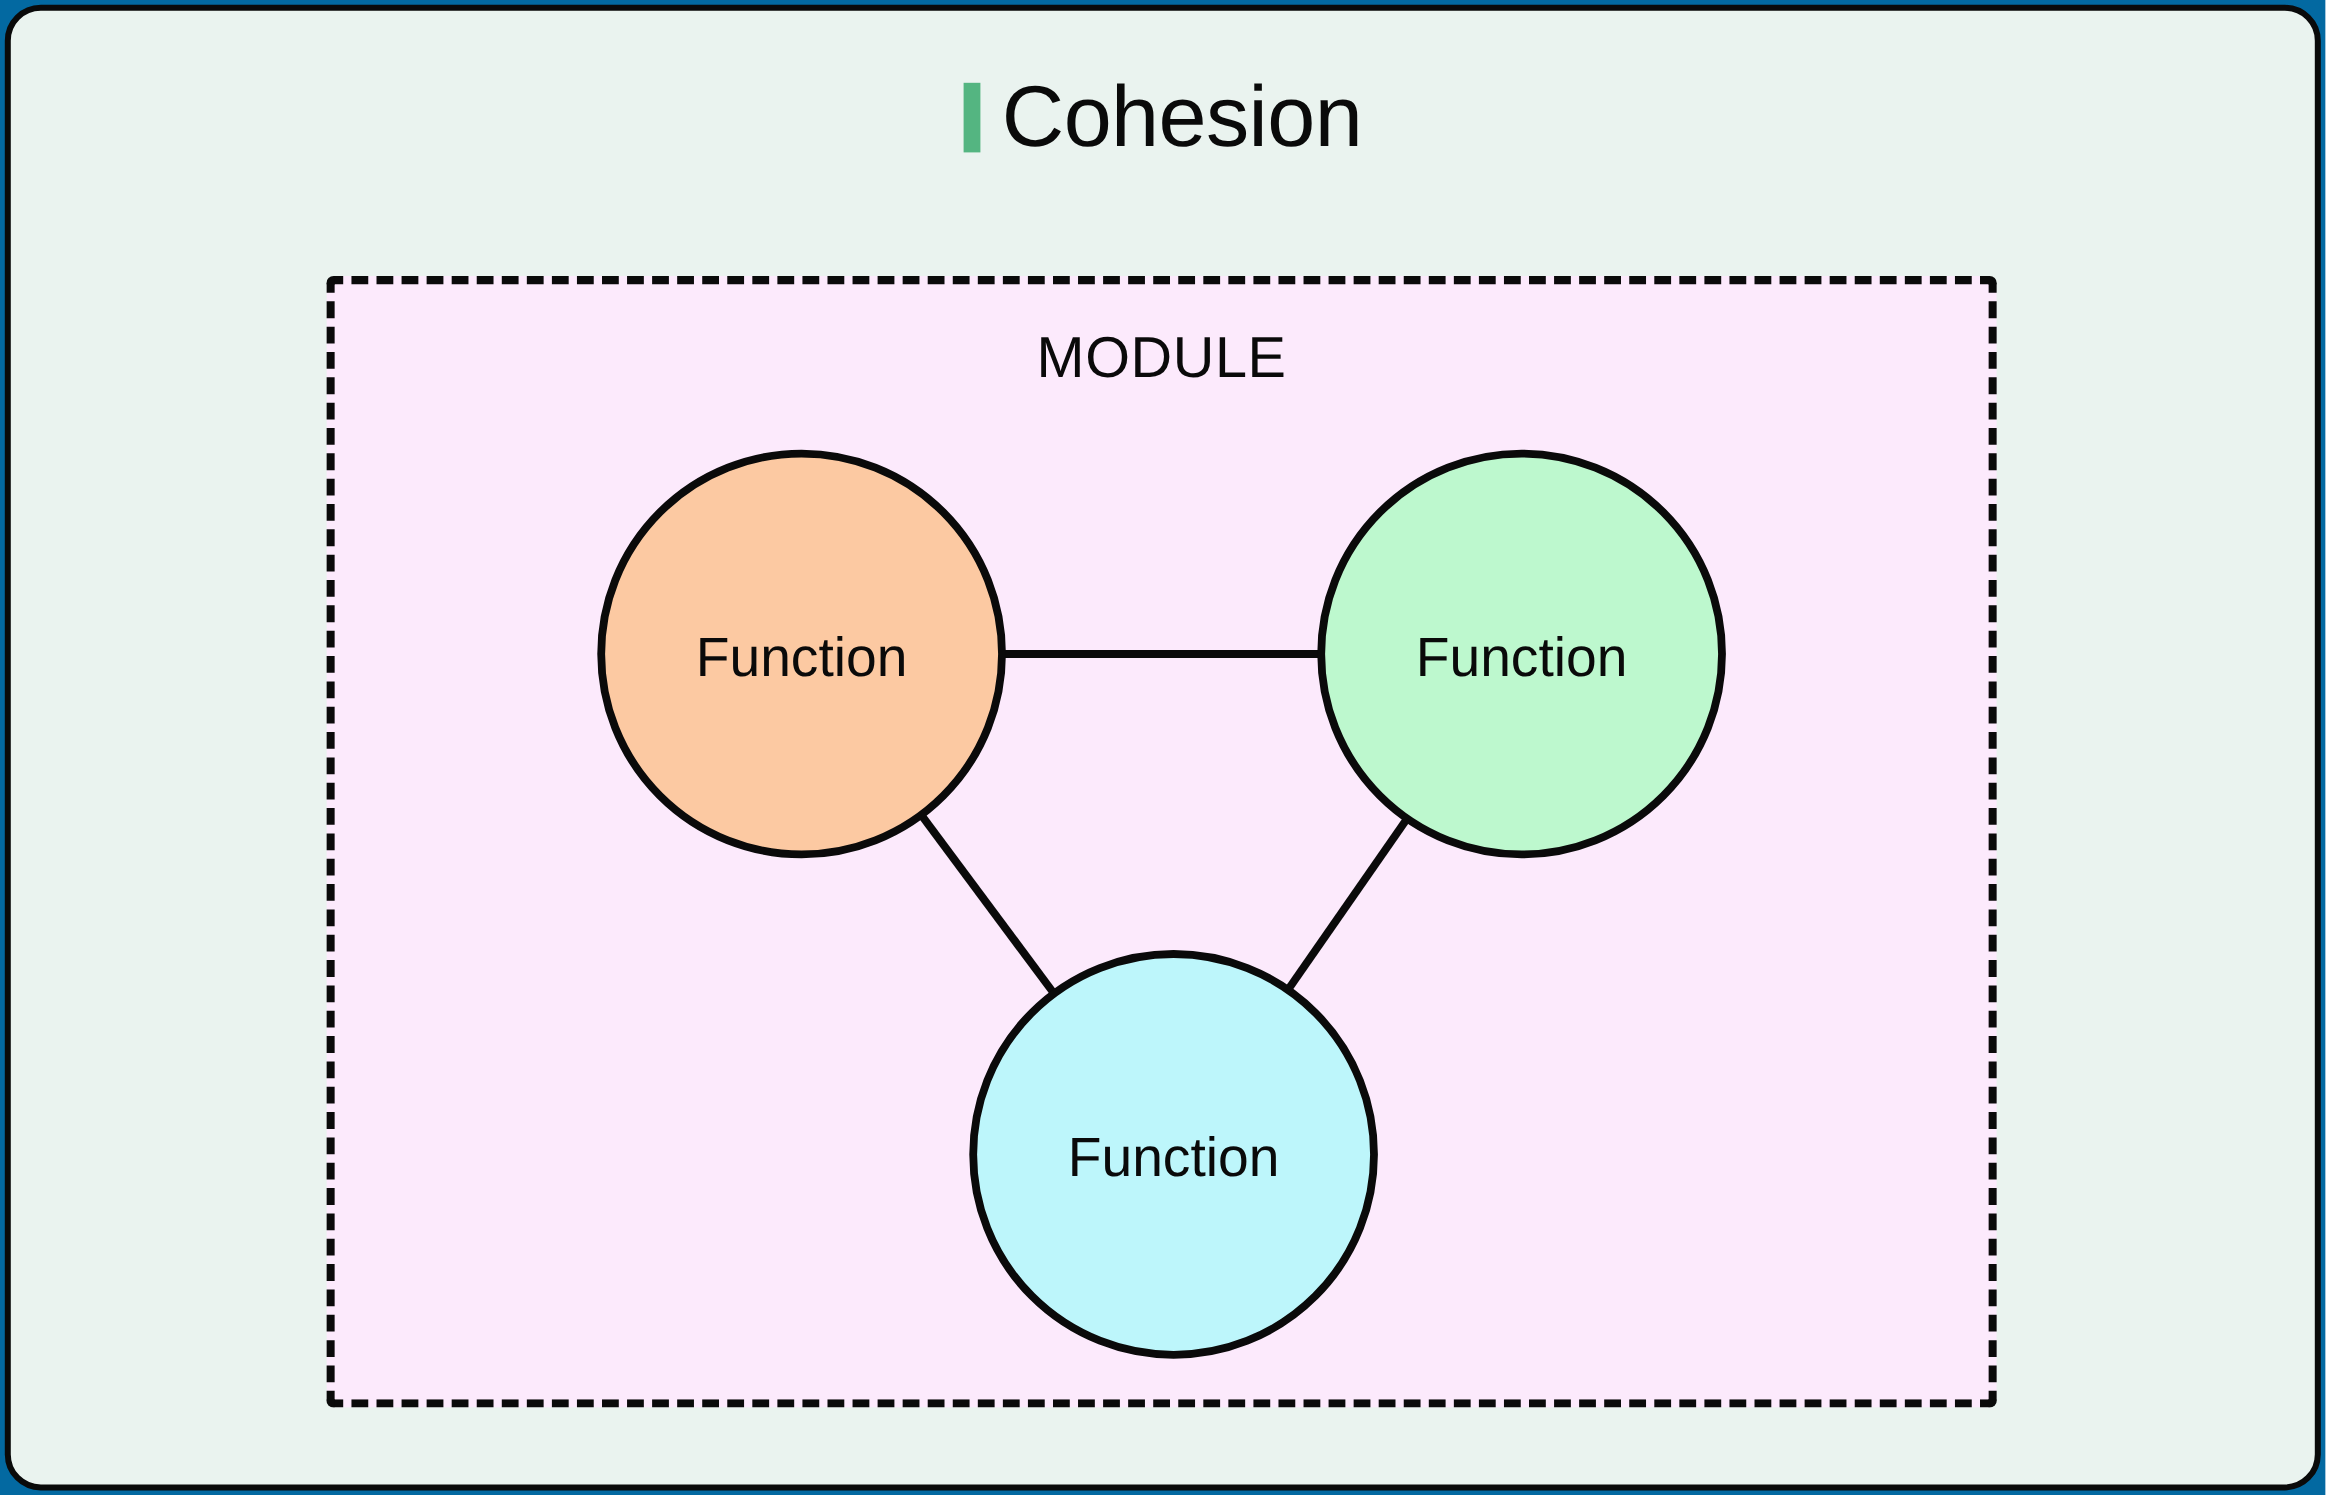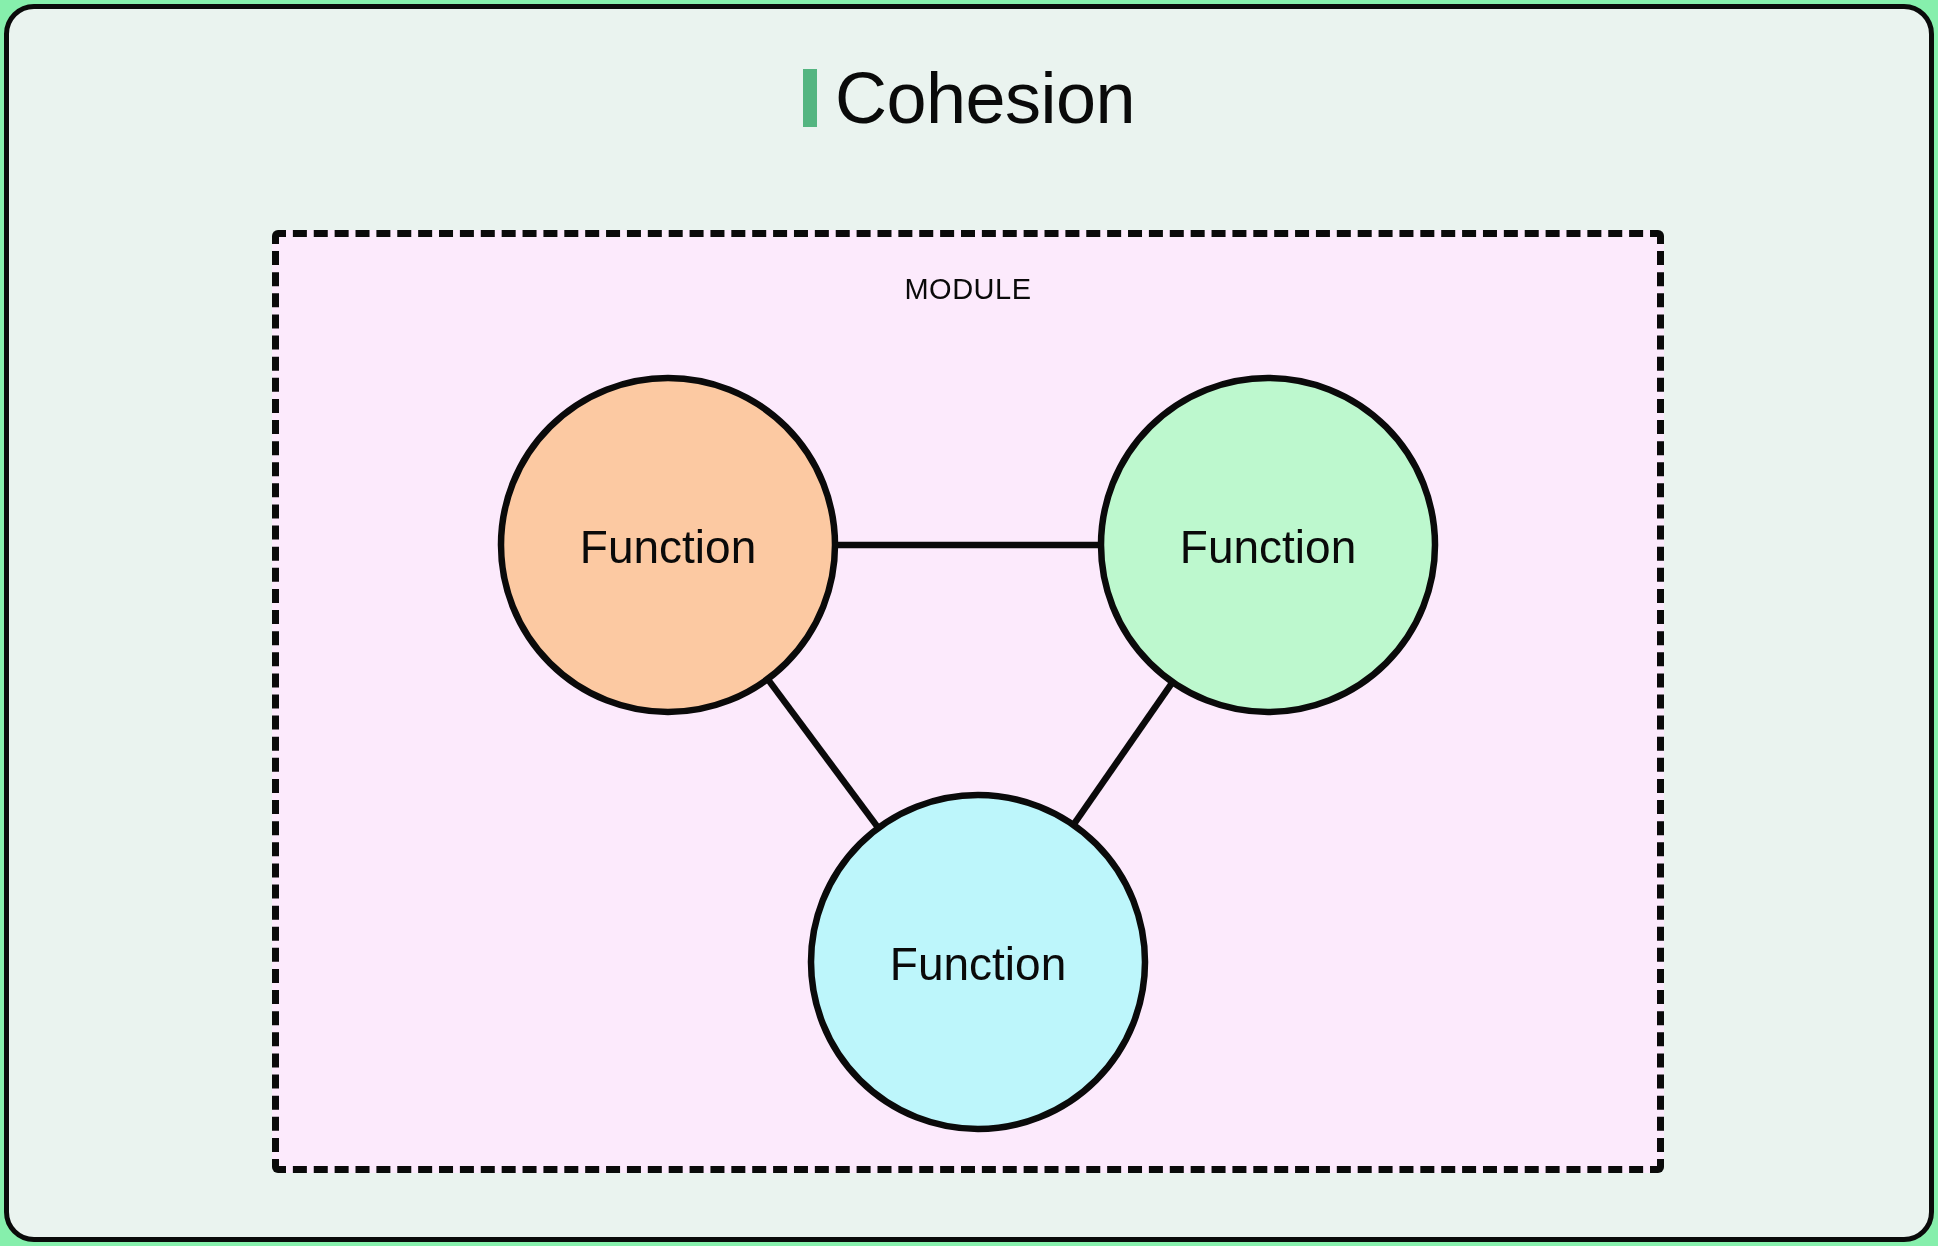--- a/index.html
+++ b/index.html
@@ -9,21 +9,21 @@
   }
   body {
     font-family: "Liberation Sans", sans-serif;
   }
 
   #stage {
     position: relative;
     width: 1938px;
     height: 1246px;
     overflow: hidden;
-    background: #86efac;
+    background: #0369a1;
   }
 
   
   .outer-card {
     position: absolute;
     left: 4px;
     top: 4px;
     width: 1930px;
     height: 1238px;
     box-sizing: border-box;
@@ -71,21 +71,21 @@
     border: 7px dashed #0a0a0a;
     border-radius: 6px;
   }
 
   .module-label {
     position: absolute;
     left: 272px;
     top: 275px;
     width: 1392px;
     text-align: center;
-    font-size: 29px;
+    font-size: 48px;
     color: #0a0a0a;
     letter-spacing: 0.5px;
     line-height: 1;
   }
 
   
   .diagram-svg {
     position: absolute;
     left: 0;
     top: 0;

